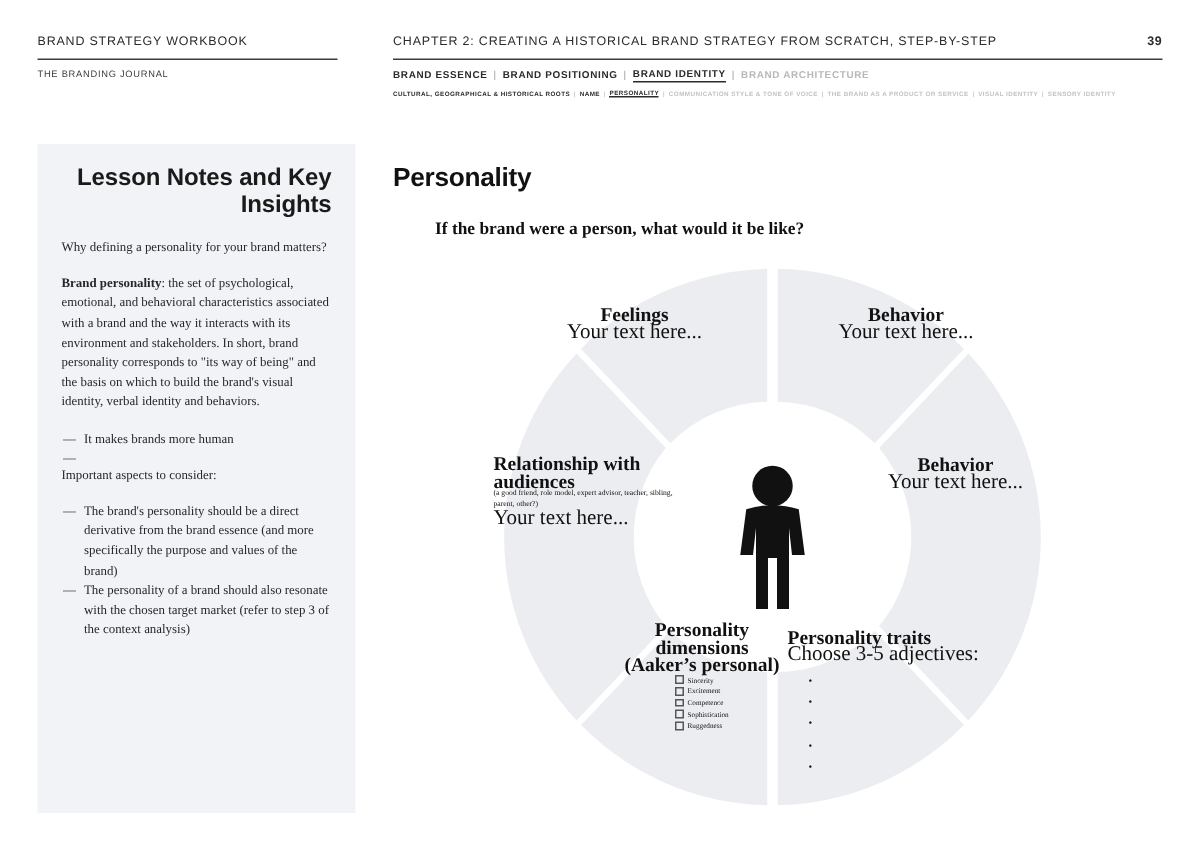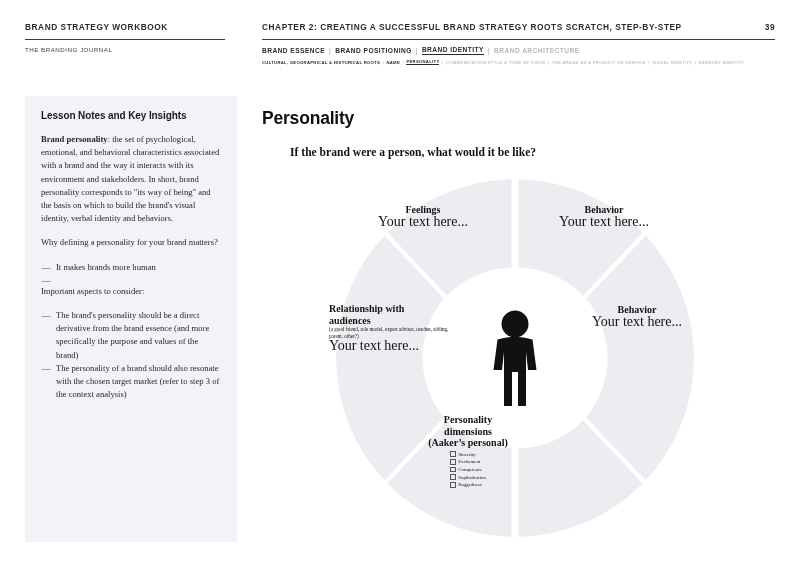--- a/index.html
+++ b/index.html
@@ -24,21 +24,21 @@
     width: 200px;
   }
   #header-right {
     position: absolute;
     left: 262px;
     top: 22px;
     width: 513px;
   }
   .hdr-title {
     font-size: 8.3px;
-    font-weight: bold;
+    font-weight: normal;
     letter-spacing: 0.55px;
     color: #2b2b2b;
     white-space: nowrap;
   }
   .hdr-rule {
     border-top: 1.4px solid #3d3d3d;
     margin-top: 7px;
     margin-bottom: 6px;
   }
   .hdr-sub {
@@ -107,25 +107,26 @@
     left: 25px;
     top: 96px;
     width: 212px;
     height: 446px;
     background: #f2f3f6;
     box-sizing: border-box;
     padding: 14px 16px 10px 16px;
   }
   #sidebar-heading {
     font-family: "Liberation Sans", sans-serif;
-    font-size: 10px;
+    font-size: 16px;
     font-weight: bold;
     color: #1a1a1a;
     letter-spacing: -0.1px;
     margin-bottom: 12px;
+    text-align: right;
   }
   .note-p {
     font-family: "Liberation Serif", serif;
     font-size: 8.6px;
     line-height: 13.2px;
     color: #27272a;
     margin: 0 0 11px 0;
     text-align: left;
   }
   .note-p b { font-weight: bold; }
@@ -185,21 +186,21 @@
     left: 0; top: 0;
   }
   .seg-label {
     position: absolute;
     box-sizing: border-box;
     font-family: "Liberation Serif", serif;
     color: #111111;
   }
   .seg-title {
     font-weight: bold;
-    font-size: 10px;
+    font-size: 13px;
     line-height: 11.5px;
   }
   .seg-placeholder {
     font-size: 14px;
     line-height: 12px;
   }
   .seg-note {
     font-size: 5.1px;
     line-height: 7.2px;
   }
@@ -267,21 +268,21 @@
 <body>
 
 <div id="header-left">
   <div class="hdr-title">BRAND STRATEGY WORKBOOK</div>
   <div class="hdr-rule"></div>
   <div class="hdr-sub">THE BRANDING JOURNAL</div>
 </div>
 
 <div id="header-right">
   <div id="chapter-row">
-    <div class="hdr-title">CHAPTER 2: CREATING A SUCCESSFUL BRAND STRATEGY ROOTS SCRATCH, STEP-BY-STEP</div>
+    <div class="hdr-title">CHAPTER 2: CREATING A HISTORICAL BRAND STRATEGY FROM SCRATCH, STEP-BY-STEP</div>
     <div id="page-number">39</div>
   </div>
   <div class="hdr-rule"></div>
 
   <div id="crumb-primary">
       <span class="crumb">BRAND ESSENCE</span>
       <span class="sep">|</span>
       <span class="crumb">BRAND POSITIONING</span>
       <span class="sep">|</span>
       <span class="crumb active">BRAND IDENTITY</span>
@@ -301,23 +302,23 @@
       <span class="sep">|</span>
       <span class="crumb dim">VISUAL IDENTITY</span>
       <span class="sep">|</span>
       <span class="crumb dim">SENSORY IDENTITY</span>
     </div>
 </div>
 
 <aside id="sidebar">
   <div id="sidebar-heading">Lesson Notes and Key Insights</div>
 
+  <p class="note-p">Why defining a personality for your brand matters?</p>
+
   <p class="note-p"><b>Brand personality</b><span>: the set of psychological, emotional, and behavioral characteristics associated with a brand and the way it interacts with its environment and stakeholders. In short, brand personality corresponds to "its way of being" and the basis on which to build the brand's visual identity, verbal identity and behaviors.</span></p>
-
-  <p class="note-p">Why defining a personality for your brand matters?</p>
   <ul class="note-list" id="why-matters-list">
       <li><span class="dash">—</span><span>It makes brands more human</span></li>
       <li><span class="dash">—</span></li>
     </ul>
 
   <p class="note-p">Important aspects to consider:</p>
   <ul class="note-list" id="aspects-list">
       <li><span class="dash">—</span><span>The brand's personality should be a direct derivative from the brand essence (and more specifically the purpose and values of the brand)</span></li>
       <li><span class="dash">—</span><span>The personality of a brand should also resonate with the chosen target market (refer to step 3 of the context analysis)</span></li>
     </ul>
@@ -383,14 +384,25 @@
       <ul class="check-list" id="dimensions-list">
           <li><span class="check-box"></span><span>Sincerity</span></li>
           <li><span class="check-box"></span><span>Excitement</span></li>
           <li><span class="check-box"></span><span>Competence</span></li>
           <li><span class="check-box"></span><span>Sophistication</span></li>
           <li><span class="check-box"></span><span>Ruggedness</span></li>
         </ul>
     </div>
   </div>
 
+  <div class="seg-label" id="lbl-traits">
+    <div class="seg-title">Personality traits</div>
+    <div class="seg-placeholder">Choose 3-5 adjectives:</div>
+    <ul class="bullet-list" id="traits-list">
+        <li></li>
+        <li></li>
+        <li></li>
+        <li></li>
+        <li></li>
+      </ul>
+  </div>
 
 </div>
 
 </body></html>

